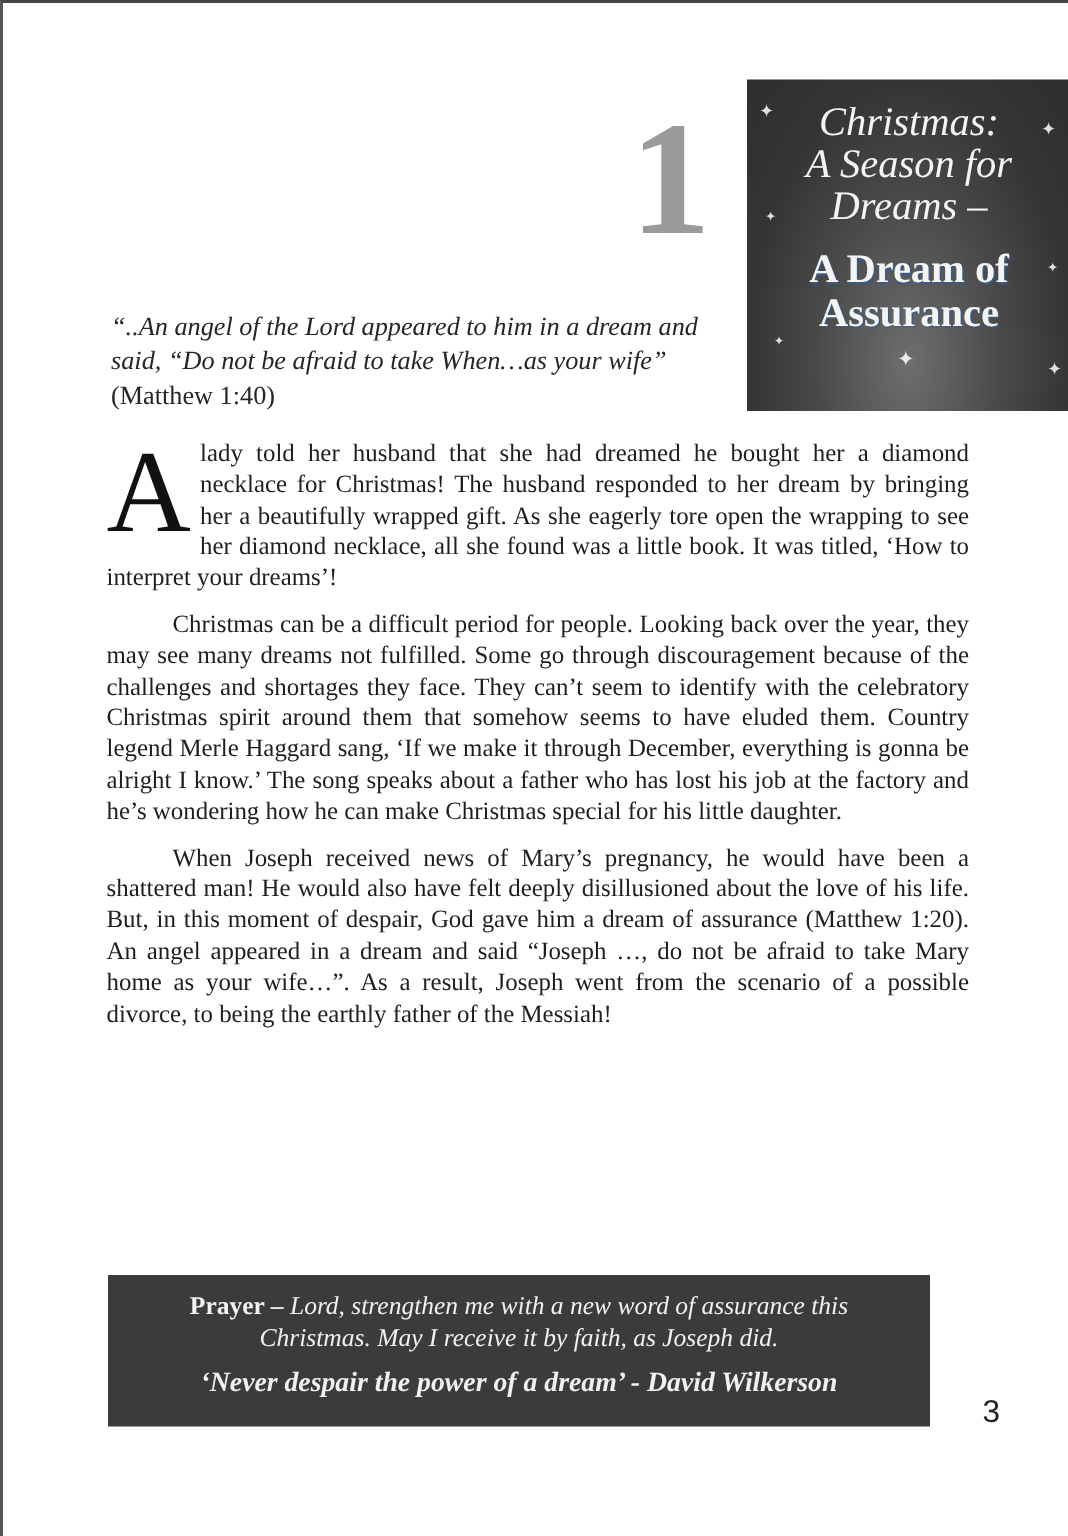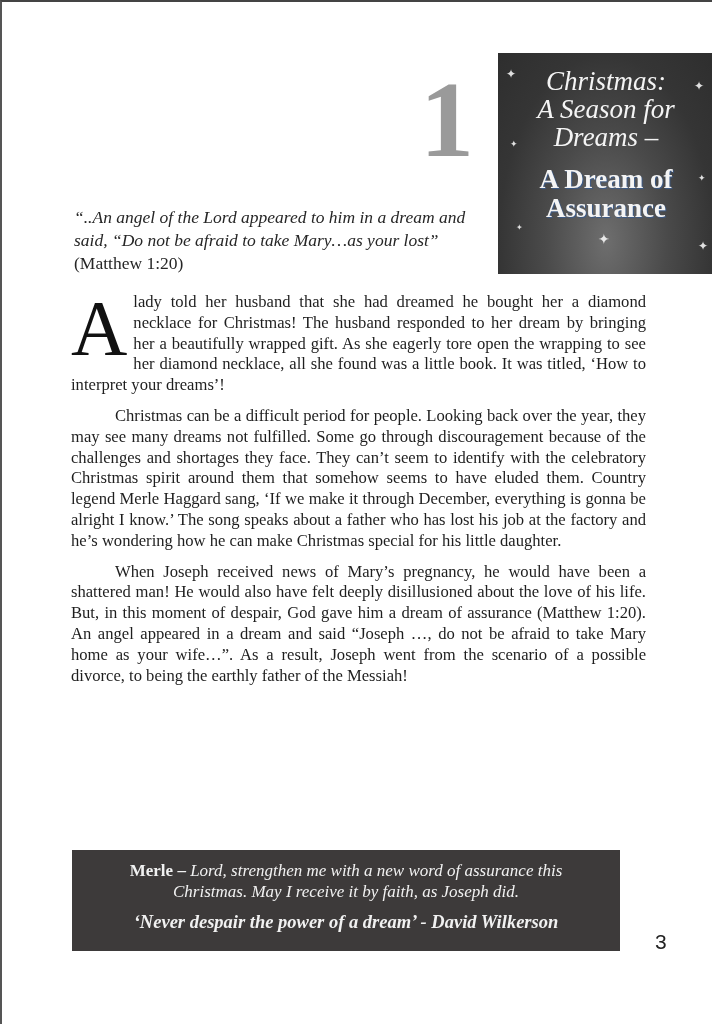--- a/index.html
+++ b/index.html
@@ -82,33 +82,33 @@
     <div>A Season for</div>
     <div>Dreams –</div>
   </div>
   <div class="title-main">
     <div>A Dream of</div>
     <div>Assurance</div>
   </div>
 </div>
 
 <div class="epigraph">
-  <span>“..An angel of the Lord appeared to him in a dream and said, “Do not be afraid to take Mary…as your lost”</span>
-  <span class="ref">(Matthew 1:20)</span>
+  <span>“..An angel of the Lord appeared to him in a dream and said, “Do not be afraid to take When…as your wife”</span>
+  <span class="ref">(Matthew 1:40)</span>
 </div>
 
 <div class="body-text">
   <p class="first">
     <span class="dropcap">A</span><span>lady told her husband that she had dreamed he bought her a diamond necklace for Christmas! The husband responded to her dream by bringing her a beautifully wrapped gift. As she eagerly tore open the wrapping to see her diamond necklace, all she found was a little book. It was titled, ‘How to interpret your dreams’!</span>
   </p>
   <p>Christmas can be a difficult period for people. Looking back over the year, they may see many dreams not fulfilled. Some go through discouragement because of the challenges and shortages they face. They can’t seem to identify with the celebratory Christmas spirit around them that somehow seems to have eluded them. Country legend Merle Haggard sang, ‘If we make it through December, everything is gonna be alright I know.’ The song speaks about a father who has lost his job at the factory and he’s wondering how he can make Christmas special for his little daughter.</p>
   <p>When Joseph received news of Mary’s pregnancy, he would have been a shattered man! He would also have felt deeply disillusioned about the love of his life. But, in this moment of despair, God gave him a dream of assurance (Matthew 1:20). An angel appeared in a dream and said “Joseph …, do not be afraid to take Mary home as your wife…”.  As a result, Joseph went from the scenario of a possible divorce, to being the earthly father of the Messiah!</p>
 </div>
 
 <div class="prayer-box">
   <div class="prayer-line">
-    <span class="prayer-label">Merle –</span>
+    <span class="prayer-label">Prayer –</span>
     <span class="prayer-text">Lord, strengthen me with a new word of assurance this Christmas. May I receive it by faith, as Joseph did.</span>
   </div>
   <div class="quote-line">‘Never despair the power of a dream’ - David Wilkerson</div>
 </div>
 
 <div class="page-number">3</div>
 
 </body></html>

